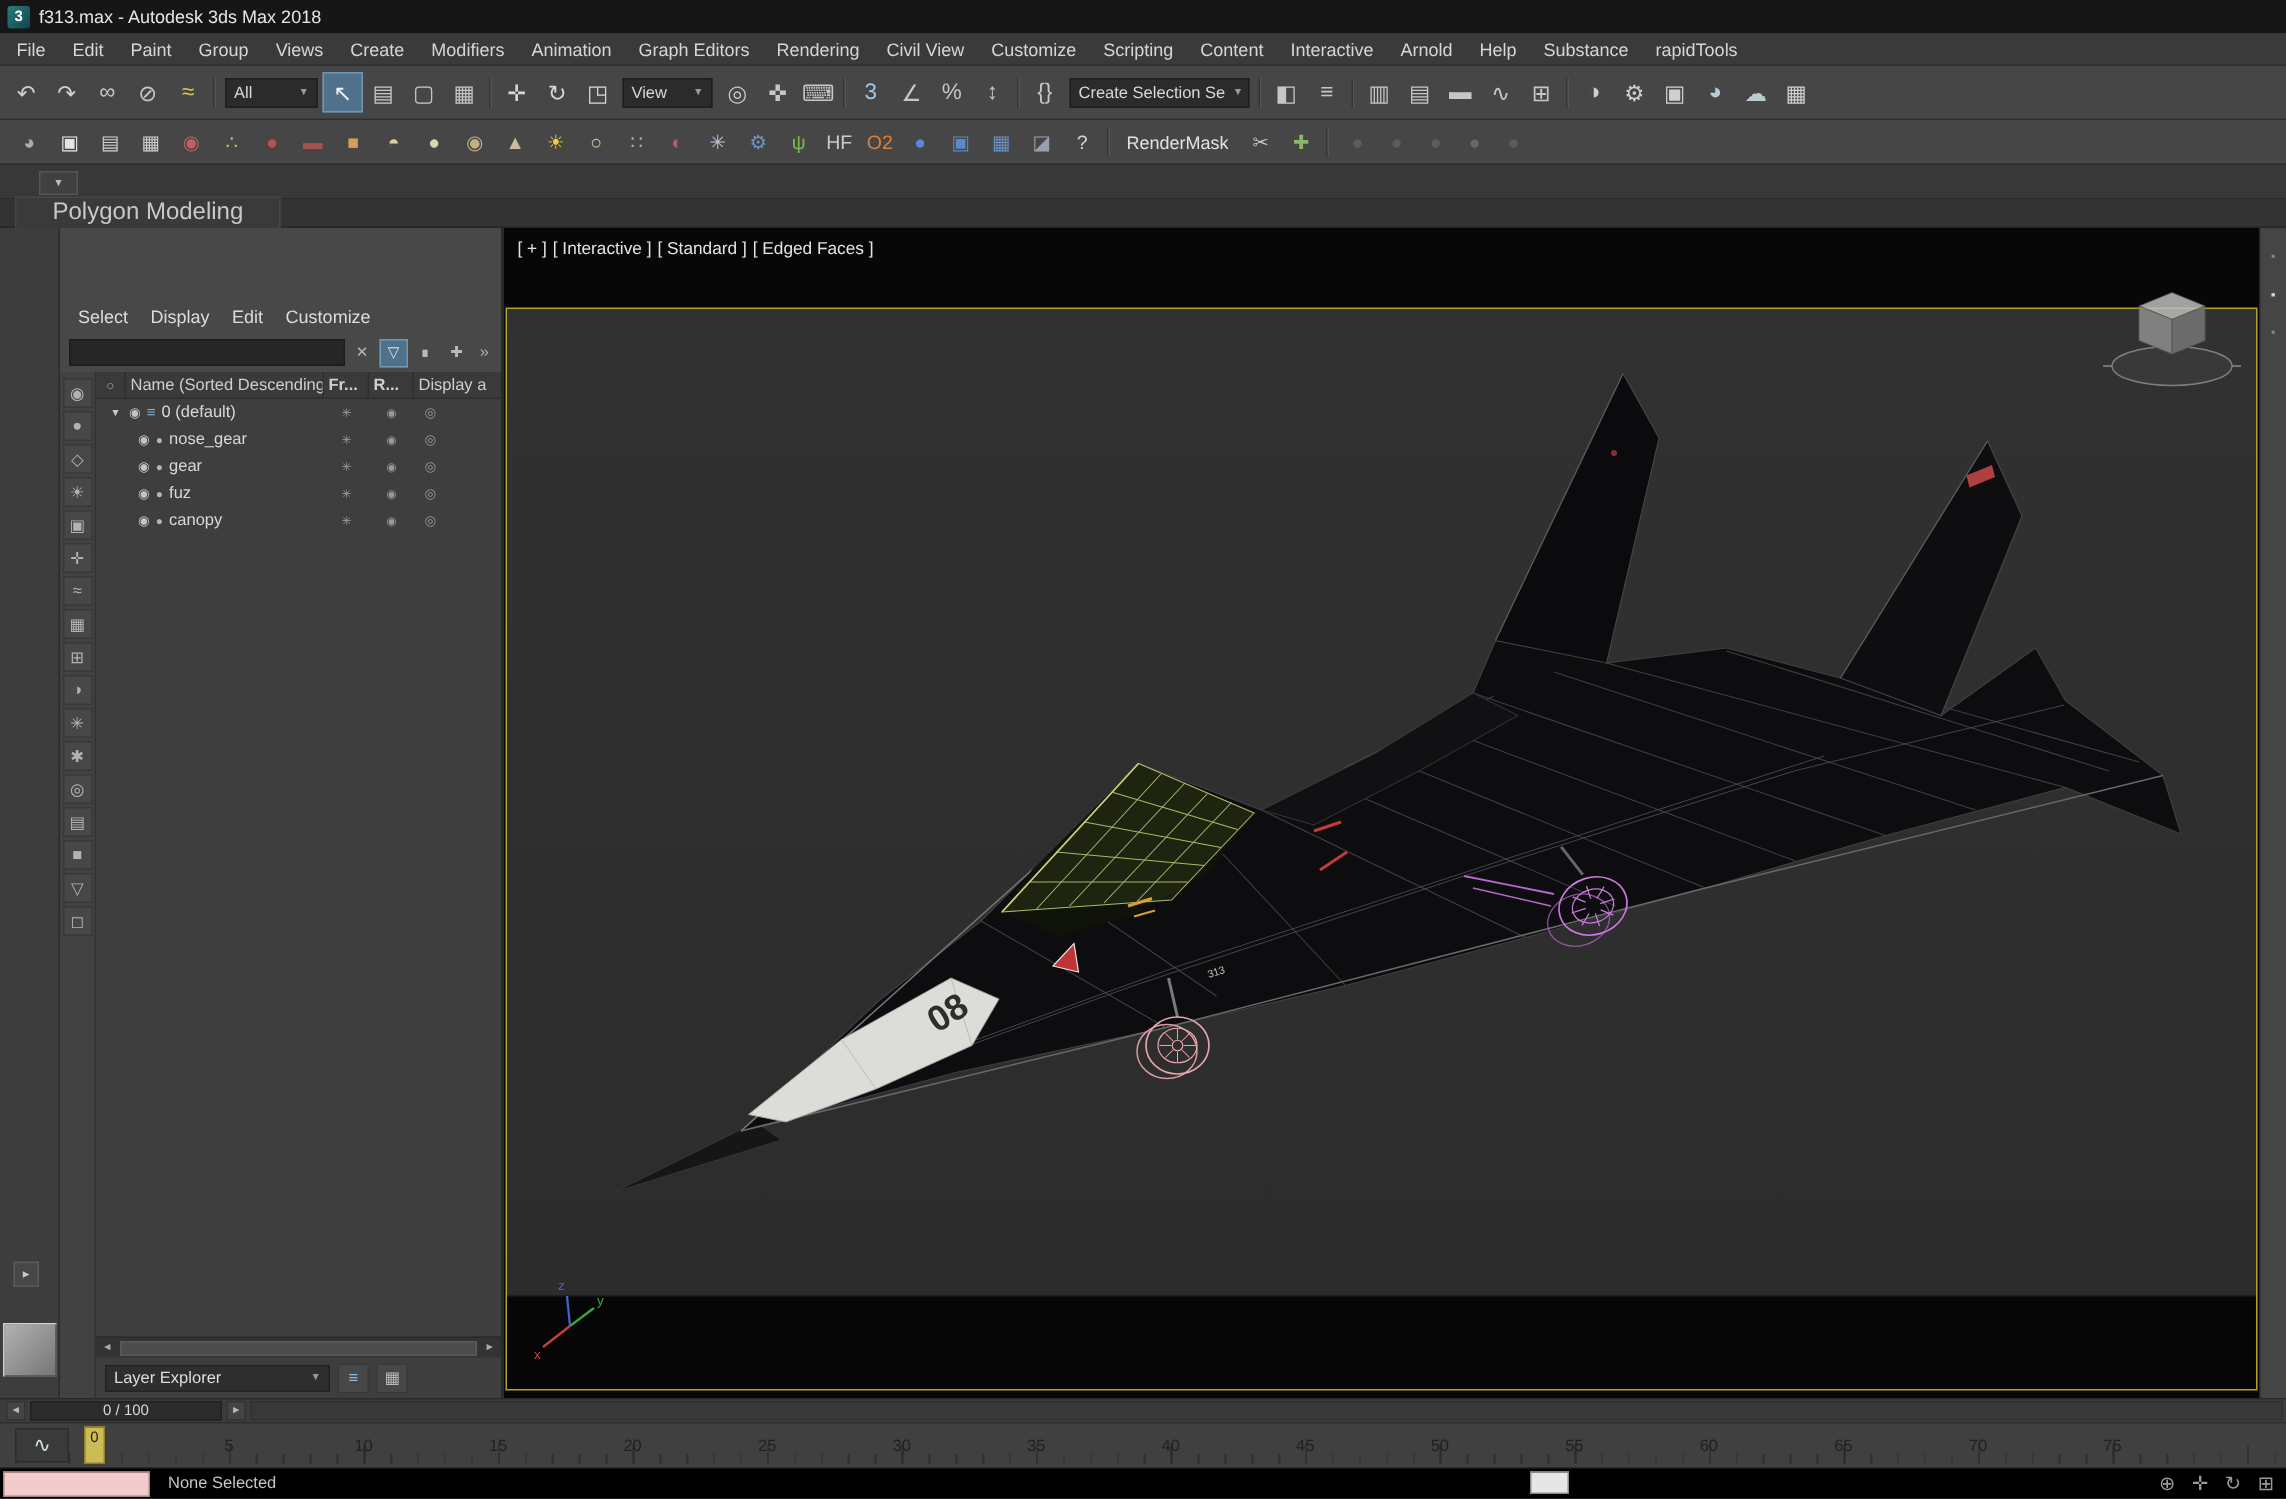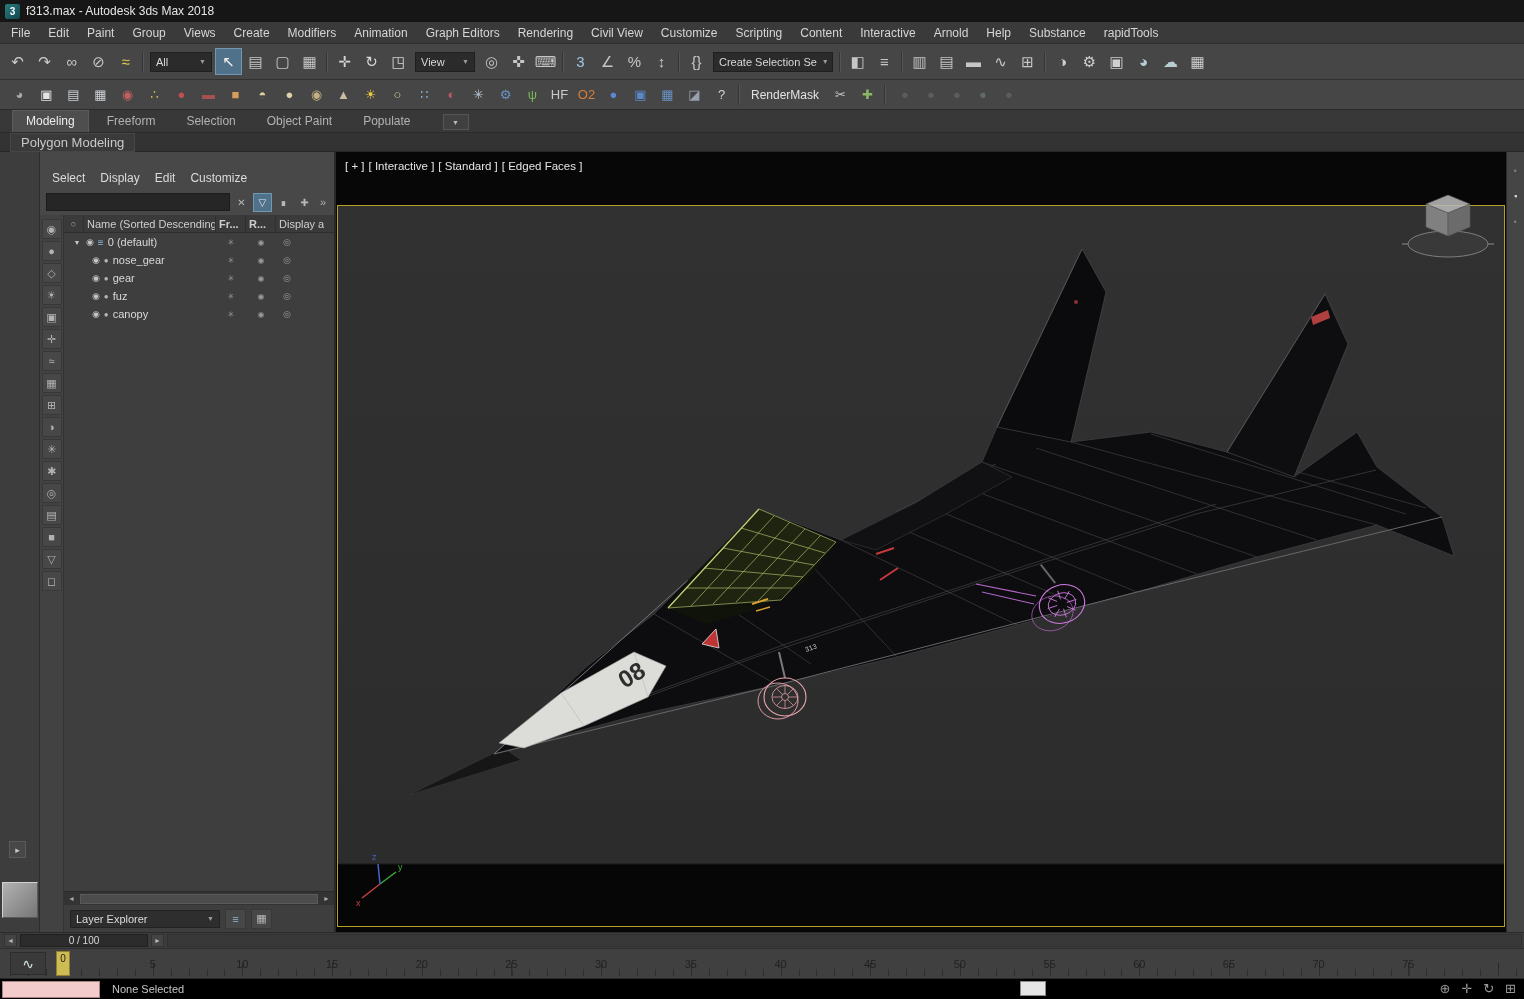--- a/index.html
+++ b/index.html
@@ -23,28 +23,28 @@
   .dropdown{height:20px;background:#2b2b2b;border:1px solid #1f1f1f;color:#d8d8d8;font-size:11px;display:flex;align-items:center;padding:0 5px;flex:none;margin:0 3px;white-space:nowrap;overflow:hidden;}
   .dropdown .dd-arrow{color:#9a9a9a;font-size:7px;margin-left:auto;padding-left:5px;}
   .w-filter{width:62px;} .w-coord{width:60px;} .w-selset{width:120px;}
   .tb-label{font-size:12px;color:#e2e2e2;margin:0 8px;flex:none;}
   
   #rtabs{height:23px;background:#383838;border-bottom:1px solid #2b2b2b;display:flex;align-items:flex-end;padding-left:12px;gap:5px;}
   .rtab{padding:3px 13px 4px;font-size:12px;color:#b2b2b2;}
   .rtab.active{background:#4e4e4e;color:#ececec;border:1px solid #5c5c5c;border-bottom:none;}
   .rib-min{width:26px;height:16px;margin:0 0 2px 14px;border:1px solid #555;background:#404040;color:#bbb;font-size:7px;display:flex;align-items:center;justify-content:center;}
   #rpanel{height:19px;background:#333;border-bottom:1px solid #262626;display:flex;align-items:center;padding-left:10px;}
-  .panel-btn{font-size:13px;color:#c8c8c8;background:#3a3a3a;border:1px solid #464646;padding:1px 10px;}
+  .panel-btn{font-size:16px;color:#c8c8c8;background:#3a3a3a;border:1px solid #464646;padding:1px 24px;}
   
   #main{height:780px;display:flex;}
   #dock{width:40px;background:#3d3d3d;border-right:1px solid #2c2c2c;position:relative;flex:none;}
   .dock-arrow{position:absolute;left:9px;bottom:74px;width:17px;height:17px;border:1px solid #5a5a5a;background:#474747;color:#c8c8c8;font-size:9px;display:flex;align-items:center;justify-content:center;}
   .dock-swatch{position:absolute;left:2px;bottom:14px;width:36px;height:36px;background:linear-gradient(135deg,#b2b2b2,#767676);border:1px solid #5a5a5a;border-top-color:#d2d2d2;border-left-color:#d2d2d2;}
   #explorer{width:296px;background:#484848;border-right:2px solid #292929;display:flex;flex-direction:column;padding-top:14px;flex:none;}
-  .exp-menus{height:23px;display:flex;align-items:center;color:#dcdcdc;font-size:12px;padding-left:12px;}
+  .exp-menus{height:23px;display:flex;align-items:center;color:#dcdcdc;font-size:12px;padding-left:12px;margin-top:33px;}
   .exp-menus span{margin-right:15px;}
   .exp-search-row{height:26px;display:flex;align-items:center;padding:0 4px 0 6px;gap:2px;}
   .search-input{flex:1;height:18px;background:#262626;border:1px solid #1c1c1c;color:#ddd;font-size:11px;padding:0 4px;min-width:0;}
   .sbtn{width:19px;height:19px;display:flex;align-items:center;justify-content:center;color:#b8b8b8;font-size:10px;border:1px solid transparent;flex:none;}
   .sbtn.hl{background:#50718a;border-color:#7297b2;color:#dbe6ee;}
   .overflow-btn{margin-left:auto;color:#b0b0b0;font-size:11px;padding:0 4px;}
   .exp-body{flex:1;display:flex;min-height:0;}
   .exp-tools{width:24px;background:#424242;border-right:1px solid #333;display:flex;flex-direction:column;align-items:center;padding-top:4px;gap:2px;}
   .exp-tool{width:20px;height:20px;font-size:11px;color:#b2b2b2;background:#474747;border:1px solid #383838;display:flex;align-items:center;justify-content:center;flex:none;}
   .exp-list{flex:1;background:#3e3e3e;display:flex;flex-direction:column;min-width:0;}
@@ -245,28 +245,20 @@
   <div class="grp" style="gap:10px;margin-left:8px;">
       <span class="tbi2" style="width: 16px; color: rgb(92, 92, 92);">●</span>
       <span class="tbi2" style="width: 16px; color: rgb(92, 92, 92);">●</span>
       <span class="tbi2" style="width: 16px; color: rgb(92, 92, 92);">●</span>
       <span class="tbi2" style="width: 16px; color: rgb(97, 105, 105);">●</span>
       <span class="tbi2" style="width: 16px; color: rgb(92, 92, 92);">●</span>
     </div>
 </div>
 
 <div id="rtabs">
-  <div class="grp" style="gap:5px;align-items:flex-end;">
-
-  <span class="rtab active">Modeling</span>
-      <span class="rtab">Freeform</span>
-      <span class="rtab">Selection</span>
-      <span class="rtab">Object Paint</span>
-      <span class="rtab">Populate</span>
-    </div>
   <span class="rib-min">▼</span>
 </div>
 <div id="rpanel">
   <span class="panel-btn">Polygon Modeling</span>
 </div>
 
 <div id="main">
 
   <div id="dock">
     <span class="dock-arrow">▸</span>

